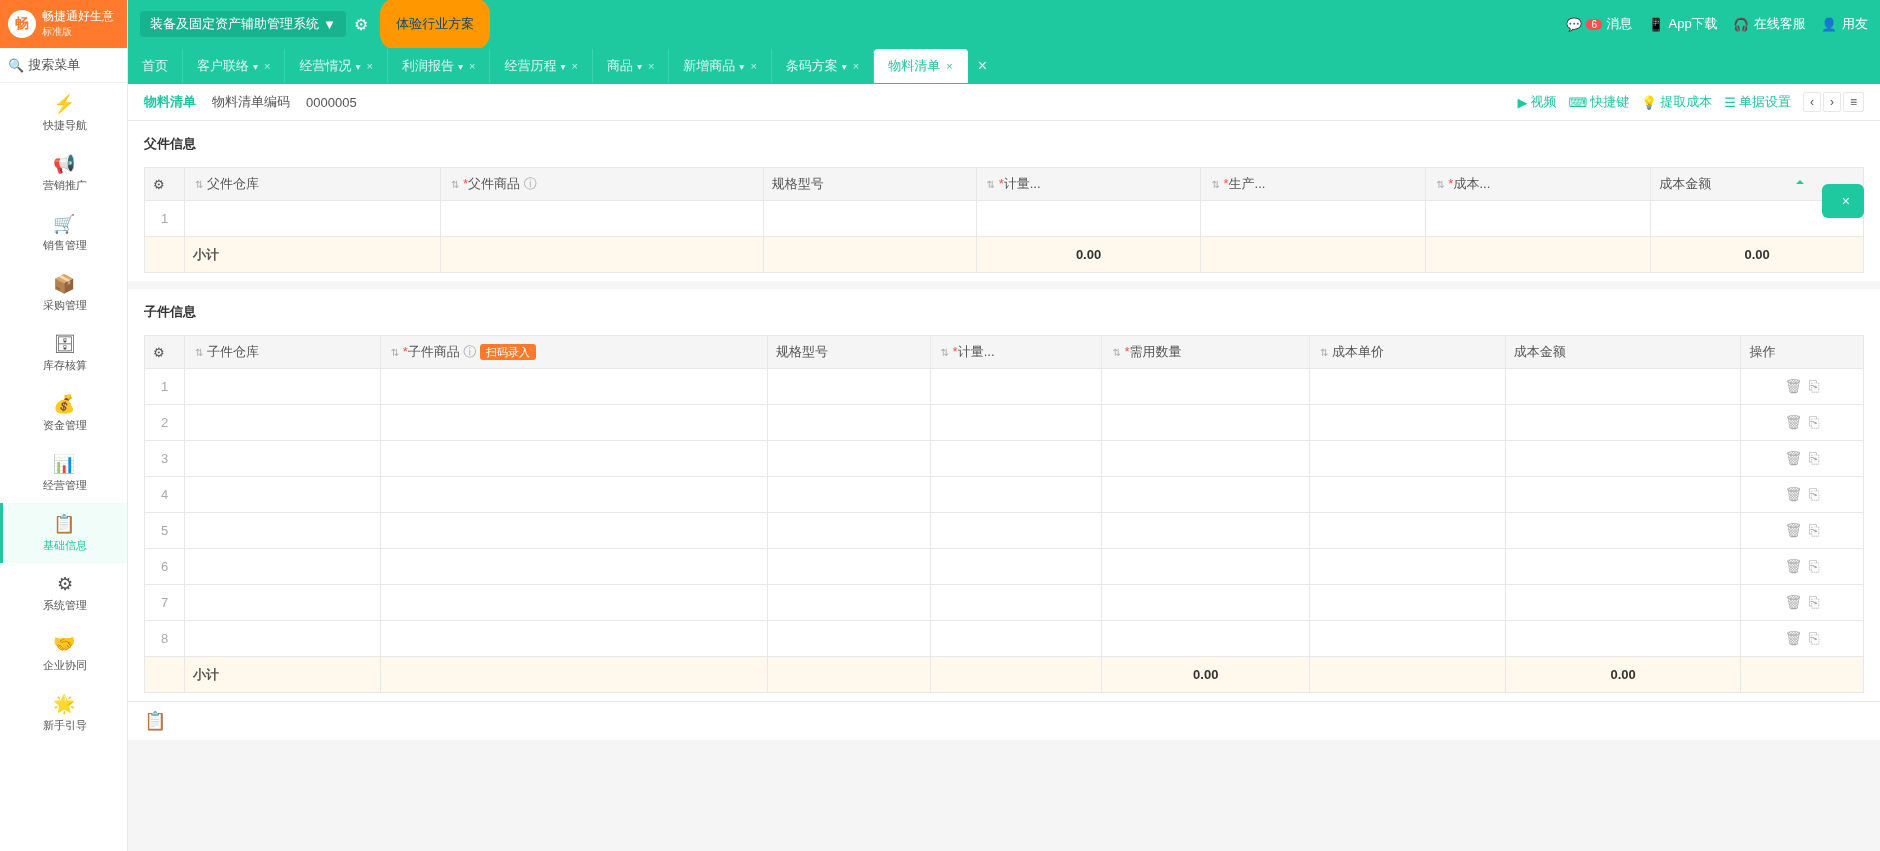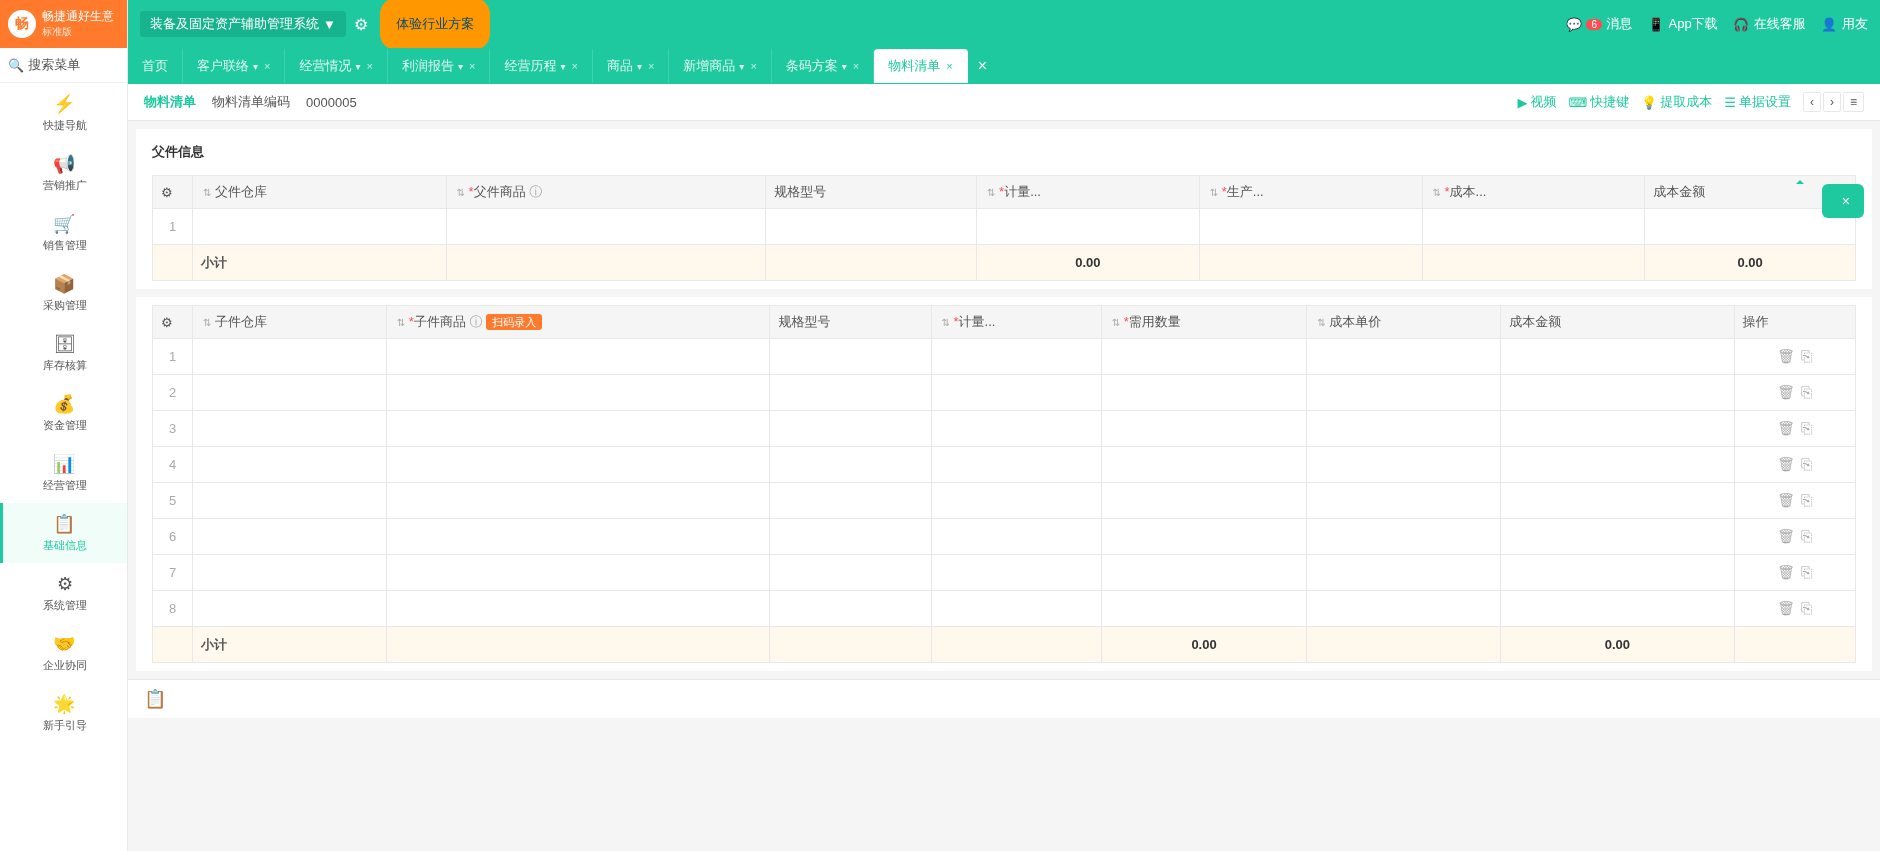--- a/index.html
+++ b/index.html
@@ -146,21 +146,21 @@
       padding: 8px 16px;
       border-bottom: 1px solid #e8e8e8;
       display: flex;
       align-items: center;
       gap: 16px;
     }
     .page-header-actions { margin-left: auto; display: flex; align-items: center; gap: 12px; color: #1ec9a0; font-size: 13px; cursor: pointer; }
     .page-header-action { display: flex; align-items: center; gap: 3px; }
 
     
-    .section { background: #fff; margin: 8px; padding: 8px 16px; }
+    .section { background: #fff; margin: 0; padding: 8px 16px; }
     .section-title { font-size: 13px; font-weight: bold; color: #333; margin-bottom: 8px; padding: 6px 0; }
 
     
     .data-table { width: 100%; border-collapse: collapse; font-size: 12px; }
     .data-table th {
       background: #f5f5f5;
       border: 1px solid #e8e8e8;
       padding: 7px 8px;
       text-align: left;
       color: #555;
@@ -464,20 +464,21 @@
             <td class="amount-cell">0.00</td>
             <td></td>
             <td></td>
             <td class="amount-cell">0.00</td>
           </tr>
         </tbody>
       </table>
     </div>
 
     <div class="section" style="margin-top:8px;">
+      <div class="section-title">子件信息</div>
       <table class="data-table">
         <thead>
           <tr>
             <th class="settings-cell">⚙</th>
             <th>
               <span class="sort-icon">⇅</span> 子件仓库
             </th>
             <th>
               <span class="sort-icon">⇅</span>
               <span class="required">*</span>子件商品

